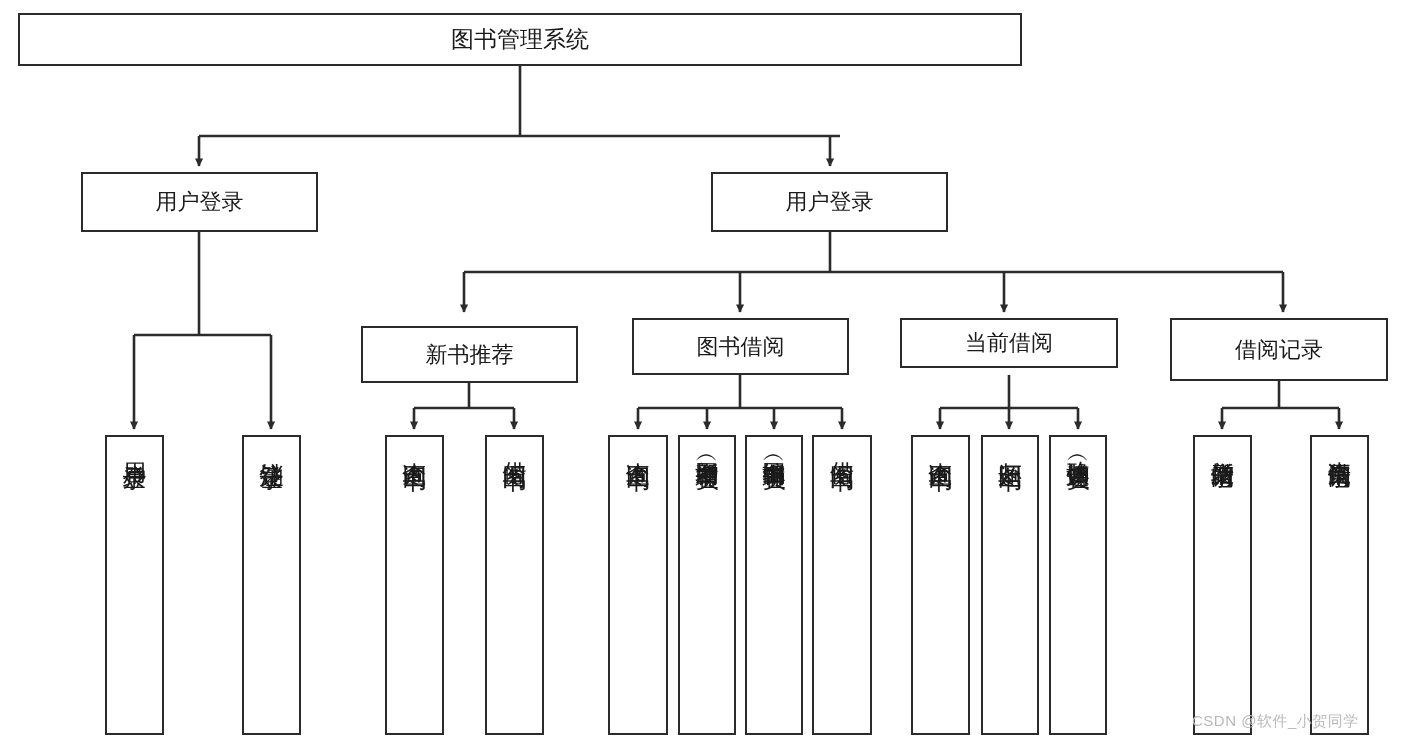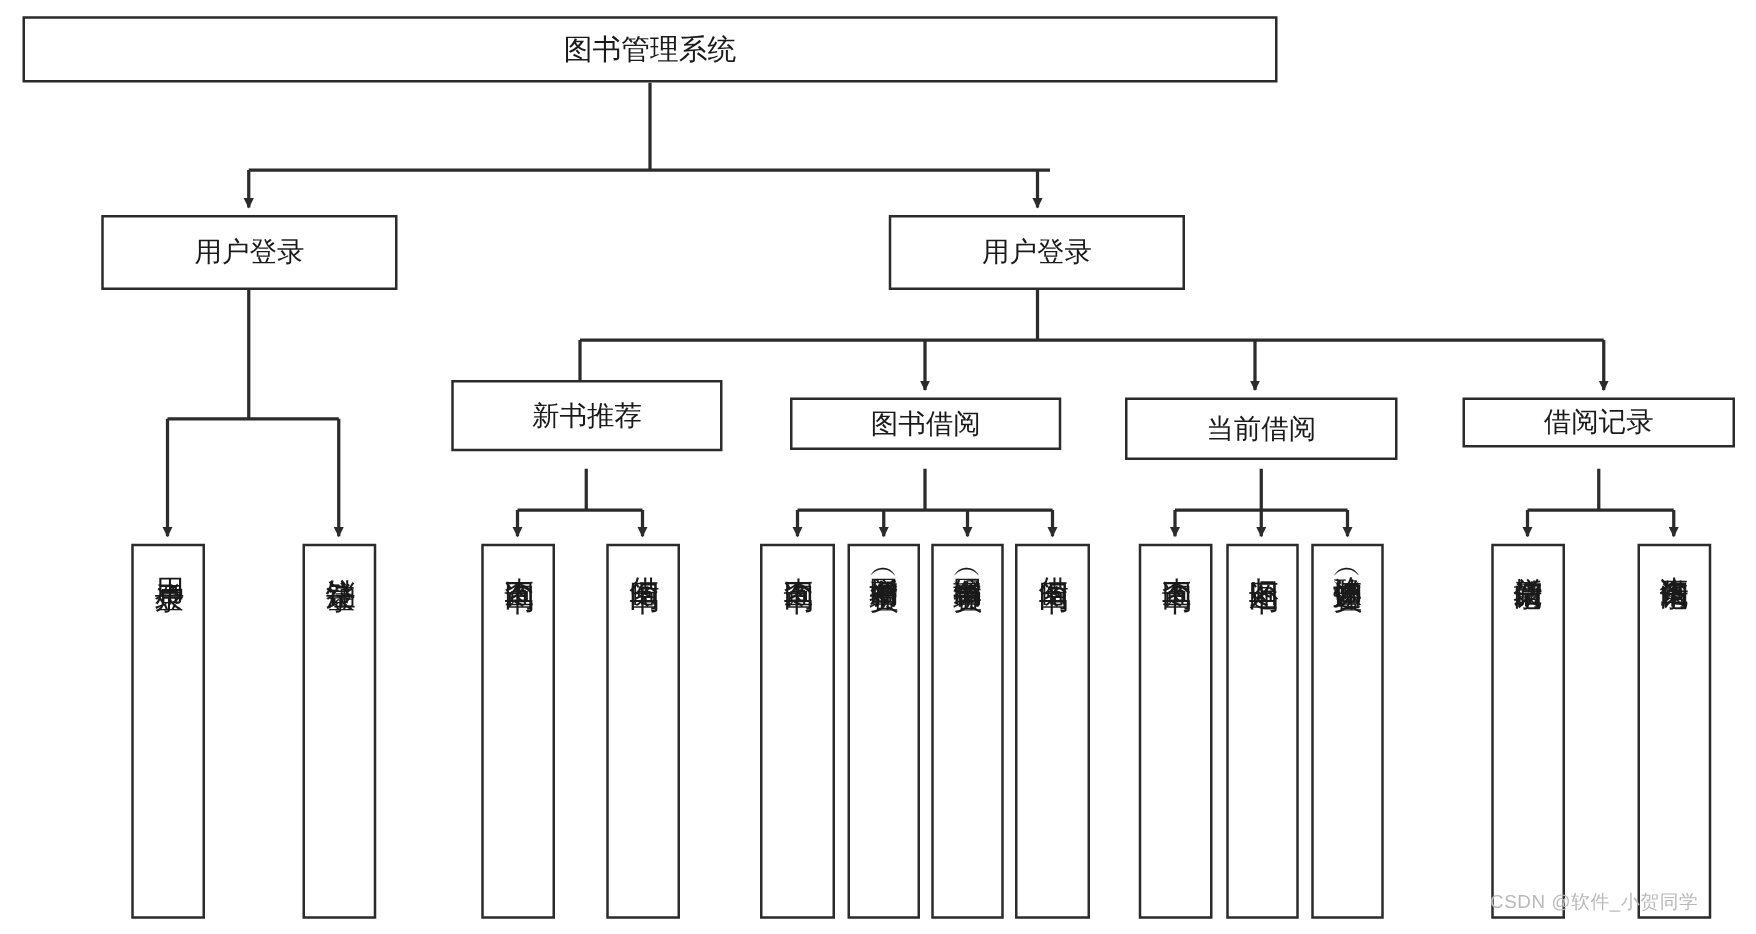--- a/index.html
+++ b/index.html
@@ -131,33 +131,33 @@
   </div>
 
   <div class="node-box node-l2" style="left:81px; top:172px; width:237px; height:60px;">
     <span class="node-label">用户登录</span>
   </div>
 
   <div class="node-box node-l2" style="left:711px; top:172px; width:237px; height:60px;">
     <span class="node-label">用户登录</span>
   </div>
 
-  <div class="node-box node-l3" style="left:361px; top:304px; width:217px; height:57px;">
+  <div class="node-box node-l3" style="left:361px; top:326px; width:217px; height:57px;">
     <span class="node-label">新书推荐</span>
   </div>
 
-  <div class="node-box node-l3" style="left:632px; top:318px; width:217px; height:42px;">
+  <div class="node-box node-l3" style="left:632px; top:318px; width:217px; height:57px;">
     <span class="node-label">图书借阅</span>
   </div>
 
   <div class="node-box node-l3" style="left:900px; top:318px; width:218px; height:50px;">
     <span class="node-label">当前借阅</span>
   </div>
 
-  <div class="node-box node-l3" style="left:1170px; top:318px; width:218px; height:40px;">
+  <div class="node-box node-l3" style="left:1170px; top:318px; width:218px; height:63px;">
     <span class="node-label">借阅记录</span>
   </div>
 
   <div class="node-box node-leaf" style="left:105px; top:435px; width:59px; height:300px;">
     <span class="node-label">用户登录</span>
   </div>
   <div class="node-box node-leaf" style="left:242px; top:435px; width:59px; height:300px;">
     <span class="node-label">注销登录</span>
   </div>
 

